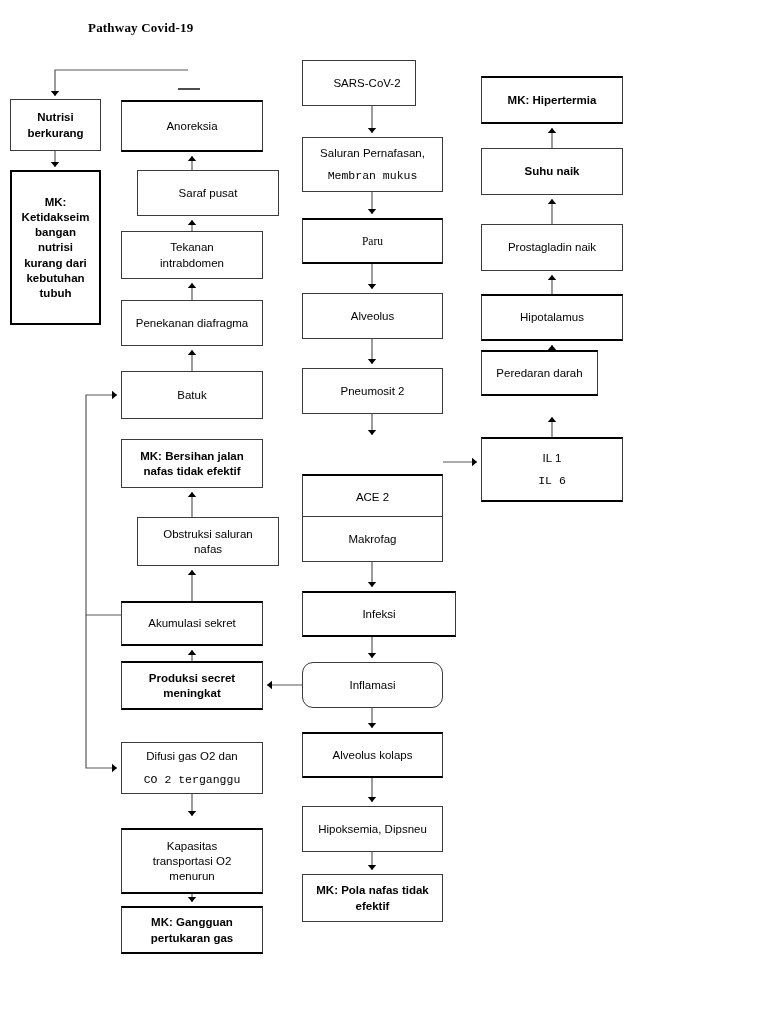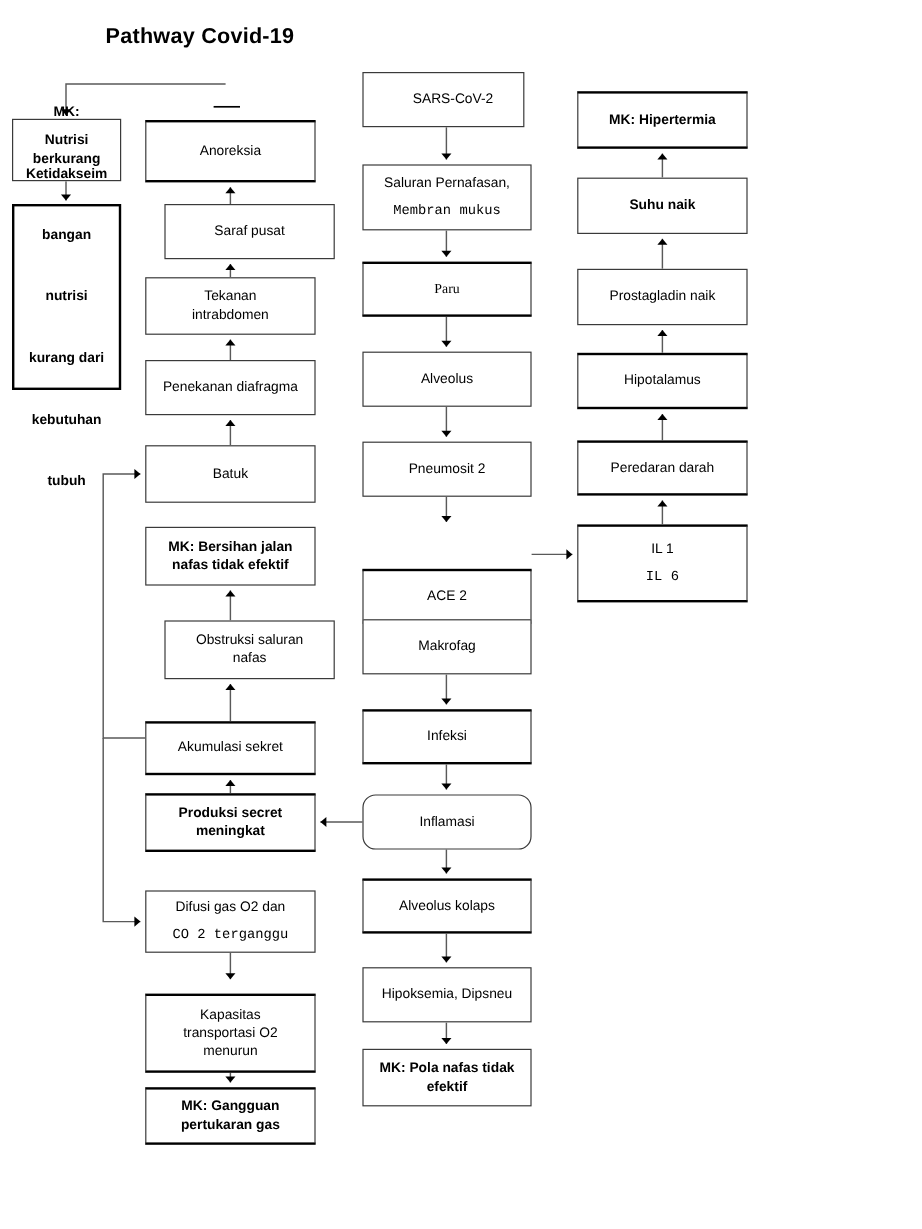--- a/index.html
+++ b/index.html
@@ -12,25 +12,26 @@
     width: 768px;
     height: 1024px;
     background: #ffffff;
     font-family: "Liberation Sans", sans-serif;
     overflow: hidden;
   }
   #title {
     position: absolute;
     left: 88px;
     top: 20px;
-    font-size: 18px;
+    font-size: 13px;
     font-weight: bold;
     color: #000000;
     letter-spacing: 0.2px;
     white-space: nowrap;
+    font-family: Liberation Serif, serif;
   }
   #edges {
     position: absolute;
     left: 0;
     top: 0;
     width: 768px;
     height: 1024px;
     pointer-events: none;
   }
   .node {
@@ -213,21 +214,21 @@
         <polygon points="552,128 547.8,133 556.2,133" fill="#000000"></polygon>
       </g>
       <line x1="178" y1="89" x2="200" y2="89" stroke="#000000" stroke-width="1.4"></line>
     </svg>
 
   <div id="nodes">
       <div class="node b-thin bold-text tight" style="left: 10px; top: 99px; width: 91px; height: 52px;">
         <span class="ln">Nutrisi</span>
         <span class="ln">berkurang</span>
       </div>
-      <div class="node b-left bold-text tight" style="left: 10px; top: 170px; width: 91px; height: 155px; gap: 36px;">
+      <div class="node b-left bold-text tight" style="left: 10px; top: 170px; width: 91px; height: 155px;">
         <span class="ln">MK:</span>
         <span class="ln">Ketidakseim</span>
         <span class="ln">bangan</span>
         <span class="ln">nutrisi</span>
         <span class="ln">kurang dari</span>
         <span class="ln">kebutuhan</span>
         <span class="ln">tubuh</span>
       </div>
       <div class="node b-thick tight" style="left: 121px; top: 100px; width: 142px; height: 52px;">
         <span class="ln">Anoreksia</span>
@@ -266,21 +267,21 @@
       </div>
       <div class="node b-thick tight" style="left: 121px; top: 828px; width: 142px; height: 66px;">
         <span class="ln">Kapasitas</span>
         <span class="ln">transportasi O2</span>
         <span class="ln">menurun</span>
       </div>
       <div class="node b-thick bold-text tight" style="left: 121px; top: 906px; width: 142px; height: 48px;">
         <span class="ln">MK: Gangguan</span>
         <span class="ln">pertukaran gas</span>
       </div>
-      <div class="node b-thin tight" style="left: 302px; top: 60px; width: 135px; height: 46px; padding-left: 20px;">
+      <div class="node b-thin tight" style="left: 302px; top: 60px; width: 114px; height: 46px; padding-left: 20px;">
         <span class="ln">SARS-CoV-2</span>
       </div>
       <div class="node b-thin spaced" style="left: 302px; top: 137px; width: 141px; height: 55px;">
         <span class="ln">Saluran Pernafasan,</span>
         <span class="ln">Membran mukus</span>
       </div>
       <div class="node b-thick tight" style="left: 302px; top: 218px; width: 141px; height: 46px; font-family: Liberation Serif, serif;">
         <span class="ln">Paru</span>
       </div>
       <div class="node b-thin tight" style="left: 302px; top: 293px; width: 141px; height: 46px;">
@@ -288,21 +289,21 @@
       </div>
       <div class="node b-thin tight" style="left: 302px; top: 368px; width: 141px; height: 46px;">
         <span class="ln">Pneumosit 2</span>
       </div>
       <div class="node b-thick tight" style="left: 302px; top: 439px; width: 141px; height: 46px; margin-top: 35px;">
         <span class="ln">ACE 2</span>
       </div>
       <div class="node b-thin tight" style="left: 302px; top: 516px; width: 141px; height: 46px;">
         <span class="ln">Makrofag</span>
       </div>
-      <div class="node b-thick tight" style="left: 302px; top: 591px; width: 141px; height: 46px;">
+      <div class="node b-thick tight" style="left: 302px; top: 591px; width: 154px; height: 46px;">
         <span class="ln">Infeksi</span>
       </div>
       <div class="node b-thin tight" style="left: 302px; top: 662px; width: 141px; height: 46px; border-radius: 11px;">
         <span class="ln">Inflamasi</span>
       </div>
       <div class="node b-thick tight" style="left: 302px; top: 732px; width: 141px; height: 46px;">
         <span class="ln">Alveolus kolaps</span>
       </div>
       <div class="node b-thin tight" style="left: 302px; top: 806px; width: 141px; height: 46px;">
         <span class="ln">Hipoksemia, Dipsneu</span>
@@ -316,21 +317,21 @@
       </div>
       <div class="node b-thin bold-text tight" style="left: 481px; top: 148px; width: 142px; height: 47px;">
         <span class="ln">Suhu naik</span>
       </div>
       <div class="node b-thin tight" style="left: 481px; top: 224px; width: 142px; height: 47px;">
         <span class="ln">Prostagladin naik</span>
       </div>
       <div class="node b-thick tight" style="left: 481px; top: 294px; width: 142px; height: 47px;">
         <span class="ln">Hipotalamus</span>
       </div>
-      <div class="node b-thick tight" style="left: 481px; top: 367px; width: 142px; height: 46px;">
+      <div class="node b-thick tight" style="left: 481px; top: 350px; width: 117px; height: 46px;">
         <span class="ln">Peredaran darah</span>
       </div>
       <div class="node b-thick spaced" style="left: 481px; top: 437px; width: 142px; height: 65px;">
         <span class="ln">IL 1</span>
         <span class="ln">IL 6</span>
       </div>
     </div>
 
 </div>
 

